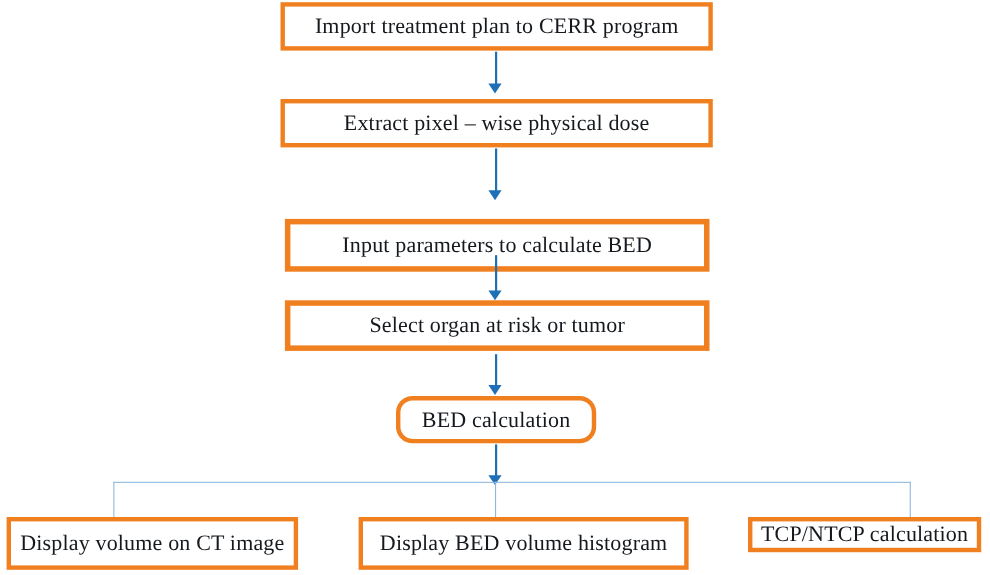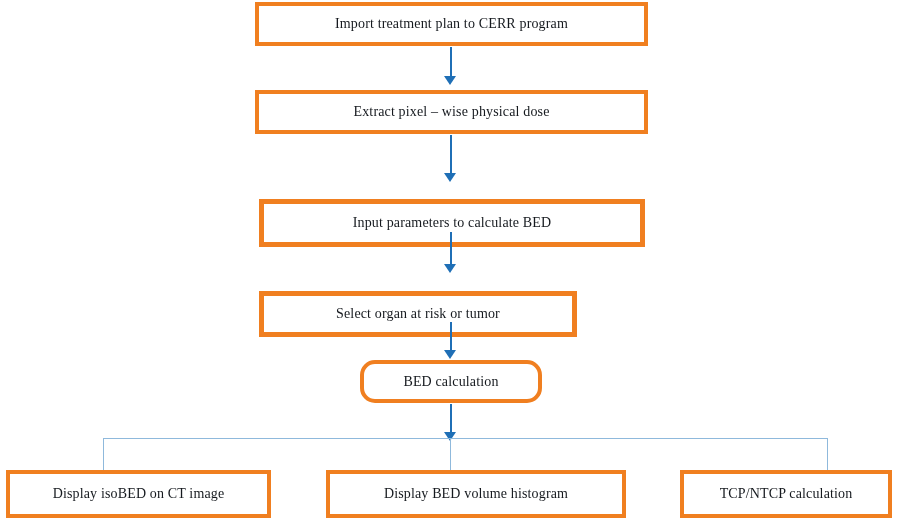--- a/index.html
+++ b/index.html
@@ -20,39 +20,39 @@
   .node {
     position: absolute;
     box-sizing: border-box;
     background: #ffffff;
     border: 4px solid #F07F20;
     display: flex;
     align-items: center;
     justify-content: center;
     text-align: center;
     color: #15191e;
-    font-size: 14px;
+    font-size: 20px;
     letter-spacing: 0.15px;
     line-height: 1.1;
     white-space: nowrap;
   }
   .node.thick {
     border-width: 5px;
     margin-top: 16px;
   }
   
   .n-import   { left: 255px; top: 2px;   width: 393px; height: 44px; }
   .n-extract  { left: 255px; top: 90px;  width: 393px; height: 44px; }
   .n-input    { left: 259px; top: 183px; width: 386px; height: 48px; }
-  .n-select   { left: 259px; top: 275px; width: 318px; height: 46px; }
+  .n-select   { left: 259px; top: 257px; width: 386px; height: 46px; }
   .n-bedcalc  { left: 360px; top: 360px; width: 182px; height: 43px; border-radius: 15px; }
 
   .n-iso      { left: 6px;   top: 470px; width: 265px; height: 48px; }
   .n-dvh      { left: 326px; top: 470px; width: 300px; height: 48px; }
-  .n-tcp      { left: 680px; top: 470px; width: 212px; height: 48px; }
+  .n-tcp      { left: 680px; top: 470px; width: 212px; height: 32px; }
 
   
   .conn {
     position: absolute;
     background: #1F6FB6;
   }
   .conn-v { width: 2px; }
 
   
   .rail {
@@ -131,21 +131,21 @@
 
   <div class="conn conn-v arrow-v-5"></div>
   <div class="arrowhead arrow-h-5"></div>
 
   <div class="rail rail-h rail-main"></div>
   <div class="rail rail-v rail-left"></div>
   <div class="rail rail-v rail-center"></div>
   <div class="rail rail-v rail-right"></div>
 
   <div class="node n-iso">
-    <span>Display isoBED on CT image</span>
+    <span>Display volume on CT image</span>
   </div>
 
   <div class="node n-dvh">
     <span>Display BED volume histogram</span>
   </div>
 
   <div class="node n-tcp">
     <span>TCP/NTCP calculation</span>
   </div>
 

